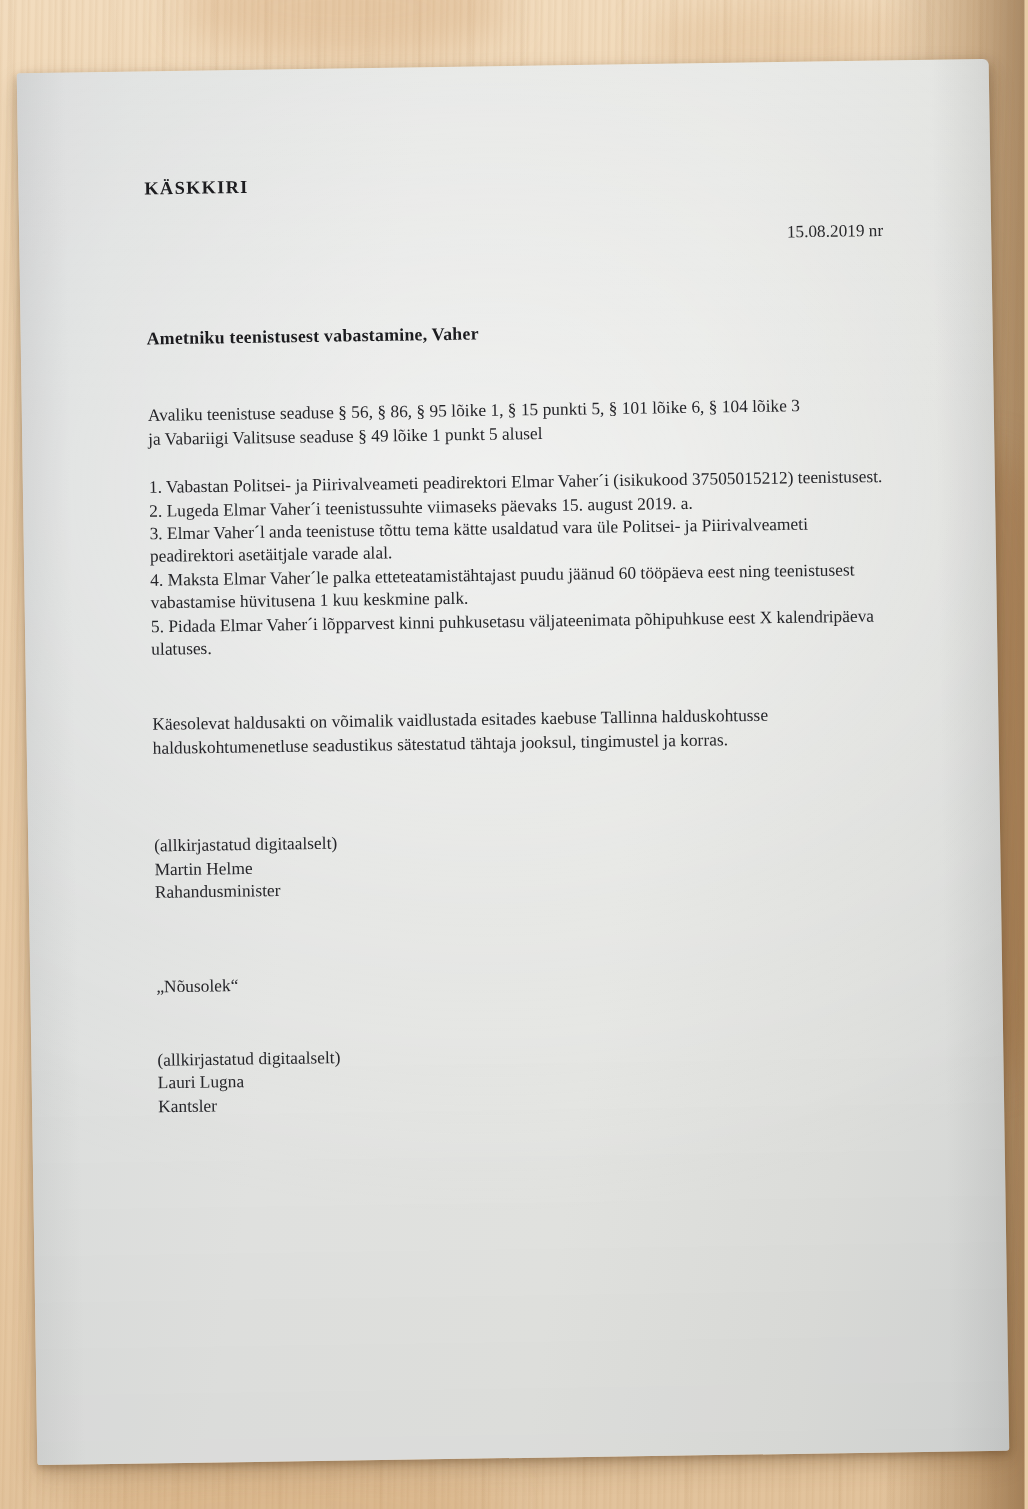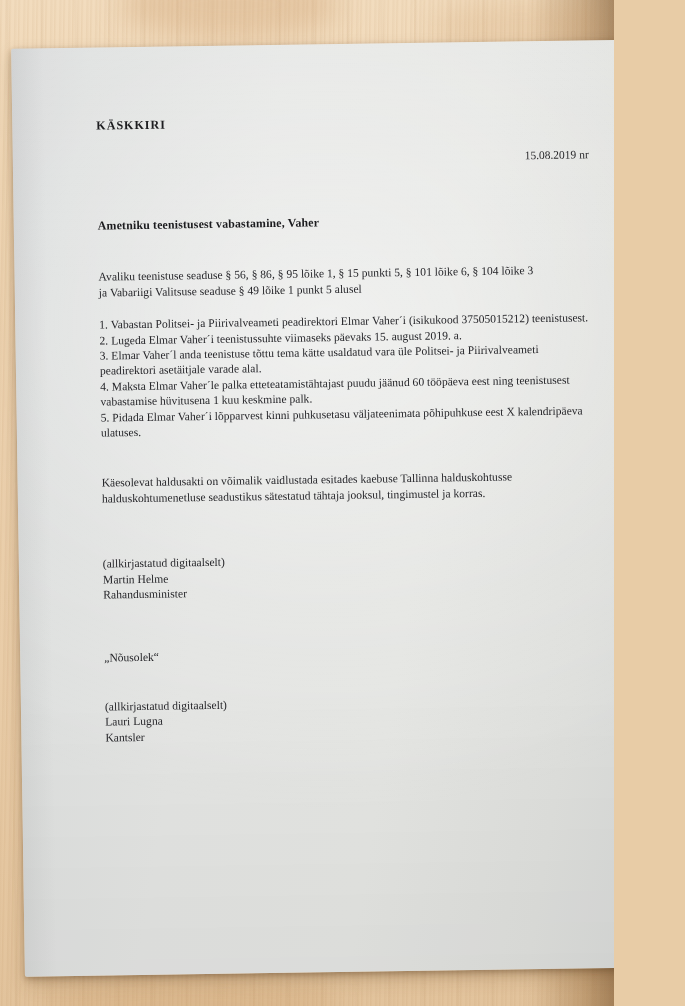--- a/index.html
+++ b/index.html
@@ -11,21 +11,21 @@
     overflow: hidden;
   }
   body {
     font-family: "Liberation Serif", "DejaVu Serif", serif;
     background: #e8cca6;
   }
 
   
   .scene {
     position: relative;
-    width: 614px;
+    width: 683px;
     height: 1006px;
     overflow: hidden;
     background:
       
       linear-gradient(90deg,
         rgba(150,106,58,0.00) 0%,
         rgba(150,106,58,0.00) 86%,
         rgba(140,98,52,0.38) 95%,
         rgba(120,82,42,0.60) 100%),
       

